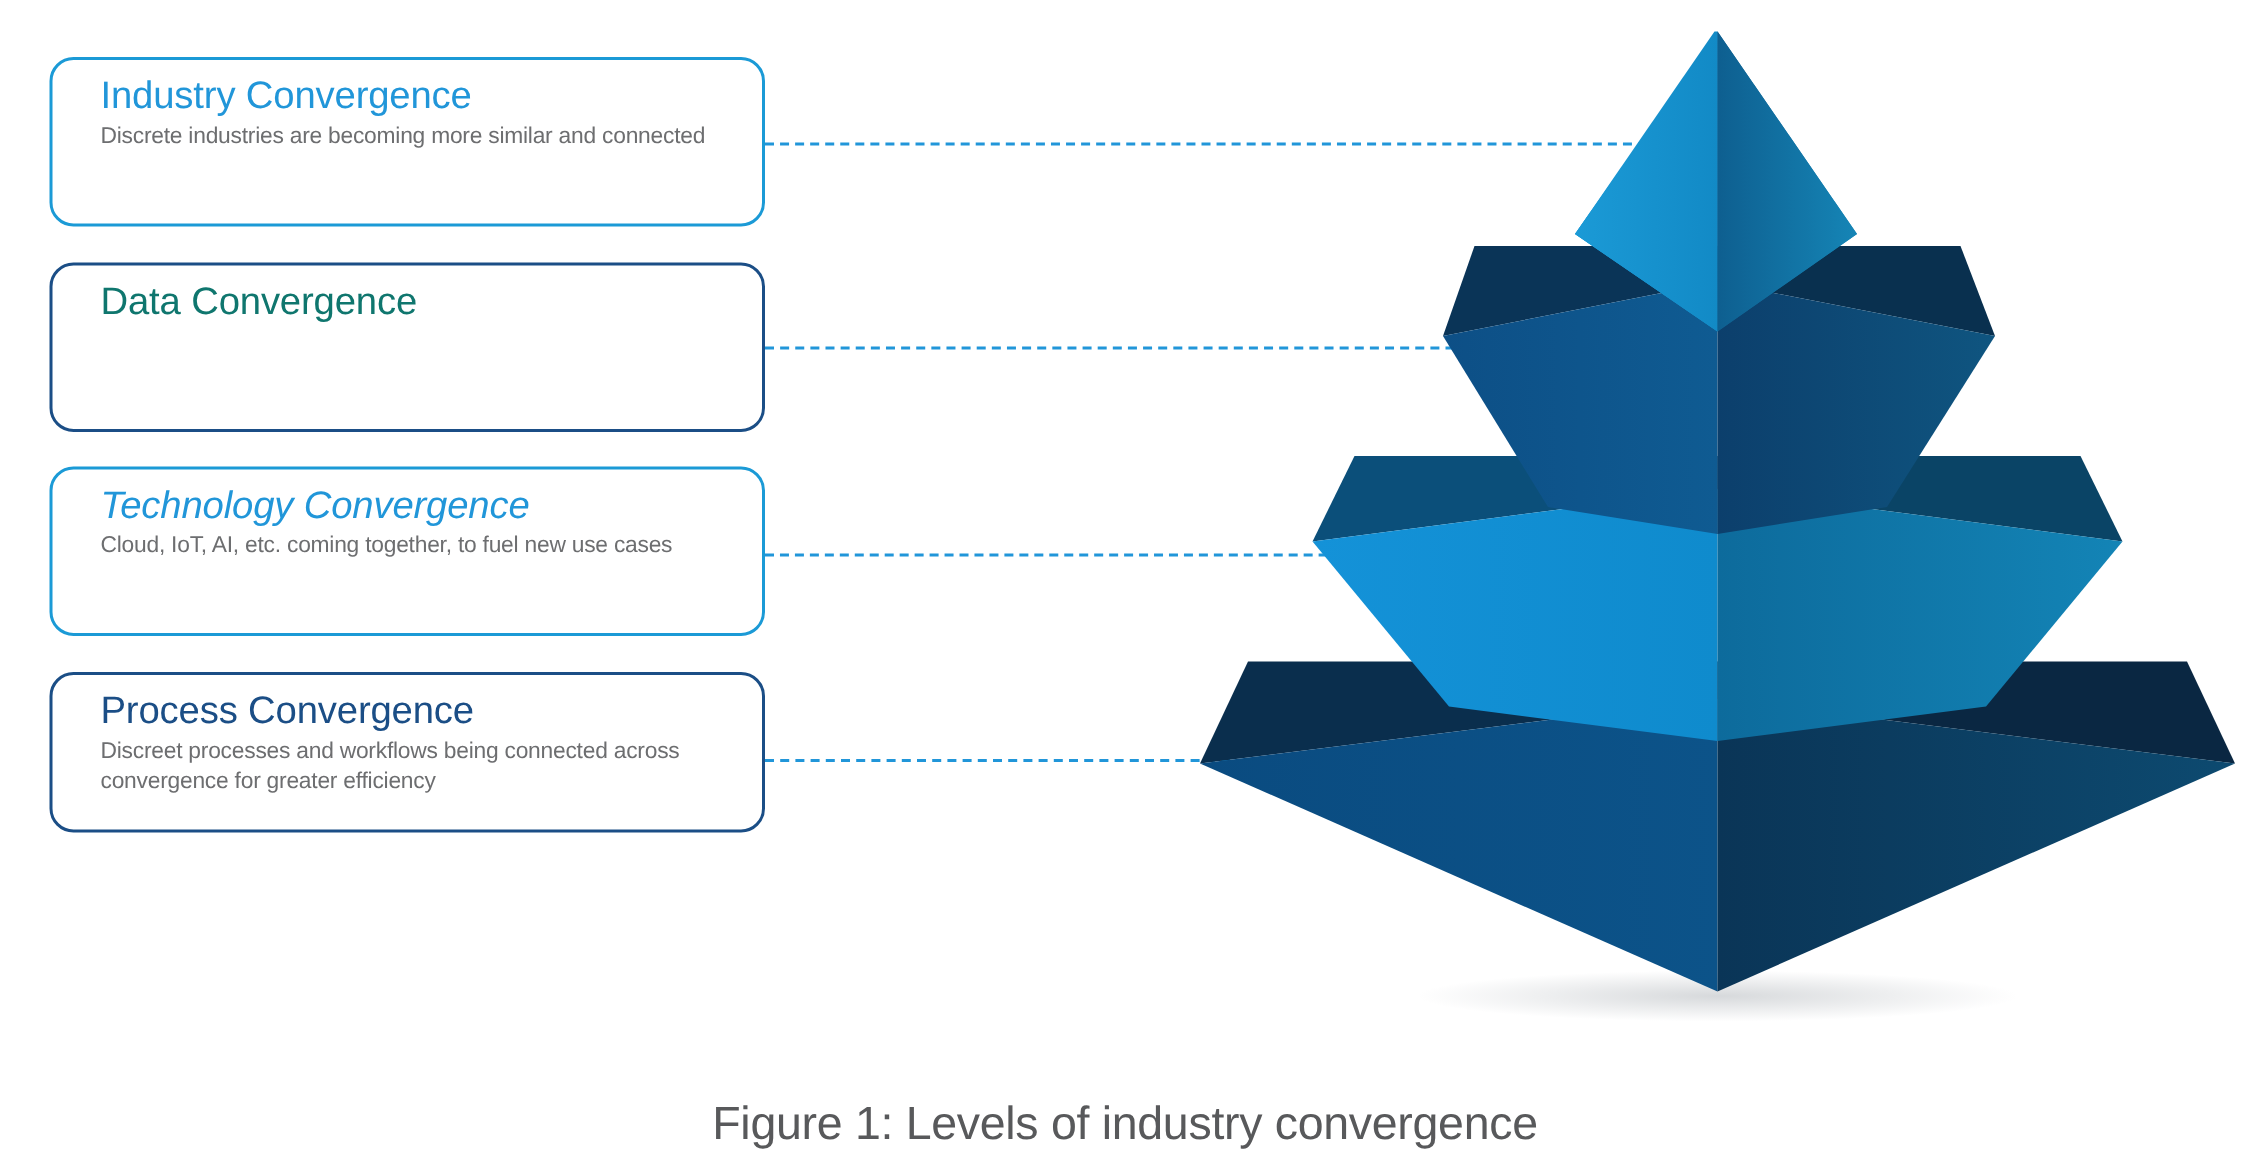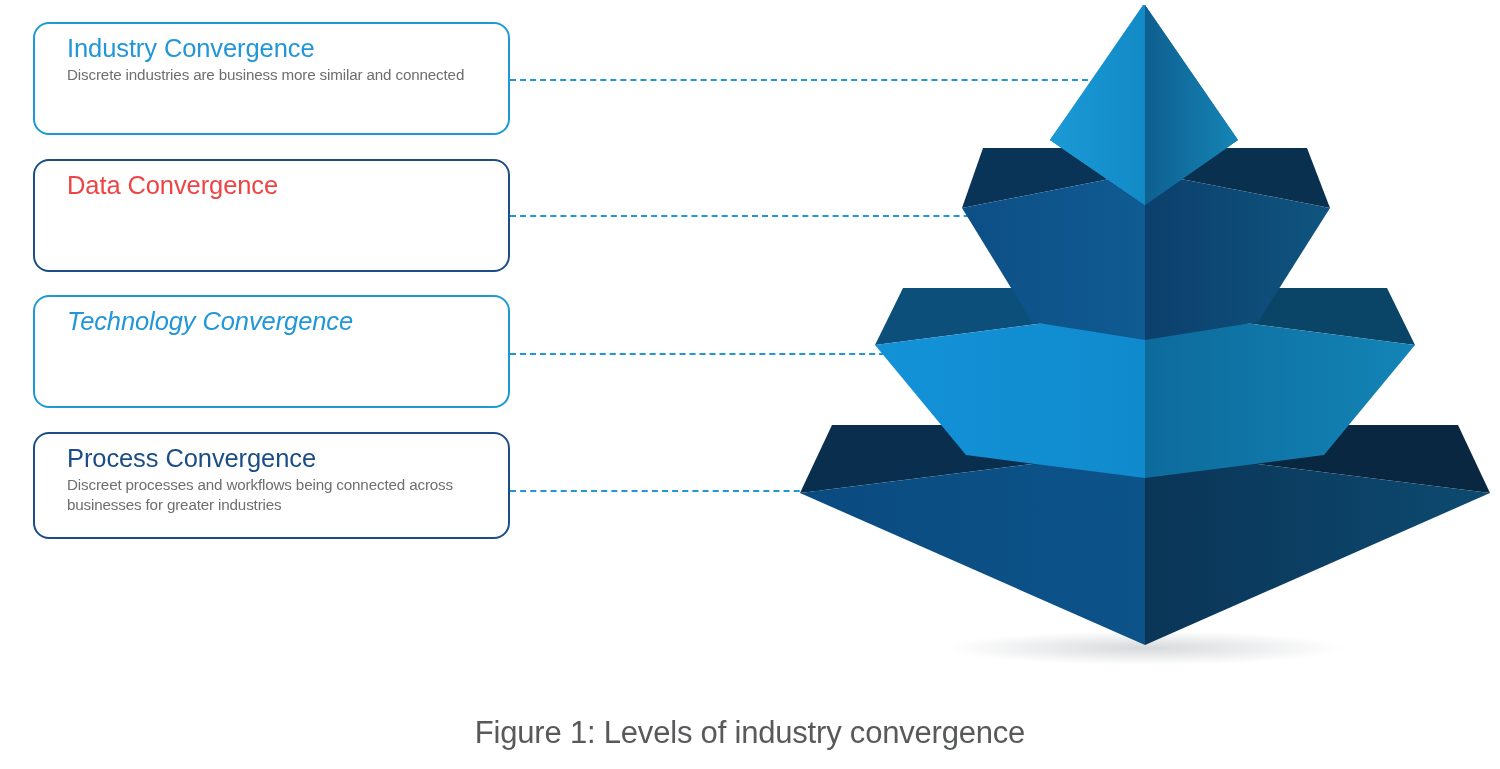--- a/index.html
+++ b/index.html
@@ -11,20 +11,21 @@
     width: 1500px;
     height: 769px;
     position: relative;
     overflow: hidden;
     font-family: "Liberation Sans", sans-serif;
   }
 
   #figure-root {
     position: absolute;
     inset: 0;
+    margin-top: 16px;
   }
 
   
   .card {
     position: absolute;
     left: 33px;
     width: 477px;
     box-sizing: border-box;
     background: #ffffff;
     border-radius: 16px;
@@ -48,21 +49,21 @@
     padding-right: 14px;
     letter-spacing: -0.15px;
   }
 
   #card-0 { top: 22px;  height: 113px; border-color: #1b9ad6; }
   #card-1 { top: 159px; height: 113px; border-color: #1b4e86; }
   #card-2 { top: 295px; height: 113px; border-color: #1b9ad6; }
   #card-3 { top: 432px; height: 107px; border-color: #1b4e86; }
 
   #card-0 .card-title { color: #2196d9; }
-  #card-1 .card-title { color: #ef4444; }
+  #card-1 .card-title { color: #0f766e; }
   #card-2 .card-title { color: #2196d9; font-style: italic; }
   #card-3 .card-title { color: #1b4e86; }
 
   
   .connector {
     position: absolute;
     height: 0;
     border-top: 2px dashed #2196d9;
   }
   #connector-0 { left: 510px; top: 79px;  width: 588px; }
@@ -92,34 +93,35 @@
     letter-spacing: -0.2px;
   }
 </style>
 </head>
 <body>
 
 <div id="figure-root">
 
   <div class="card" id="card-0">
     <p class="card-title">Industry Convergence</p>
-    <p class="card-desc">Discrete industries are business more similar and connected</p>
+    <p class="card-desc">Discrete industries are becoming more similar and connected</p>
   </div>
 
   <div class="card" id="card-1">
     <p class="card-title">Data Convergence</p>
   </div>
 
   <div class="card" id="card-2">
     <p class="card-title">Technology Convergence</p>
+    <p class="card-desc">Cloud, IoT, AI, etc. coming together, to fuel new use cases</p>
   </div>
 
   <div class="card" id="card-3">
     <p class="card-title">Process Convergence</p>
-    <p class="card-desc">Discreet processes and workflows being connected across businesses for greater industries</p>
+    <p class="card-desc">Discreet processes and workflows being connected across convergence for greater efficiency</p>
   </div>
 
   <div class="connector" id="connector-0"></div>
   <div class="connector" id="connector-1"></div>
   <div class="connector" id="connector-2"></div>
   <div class="connector" id="connector-3"></div>
 
   <div id="pyramid">
     <svg viewBox="0 0 730 680" xmlns="http://www.w3.org/2000/svg">
       <defs>

